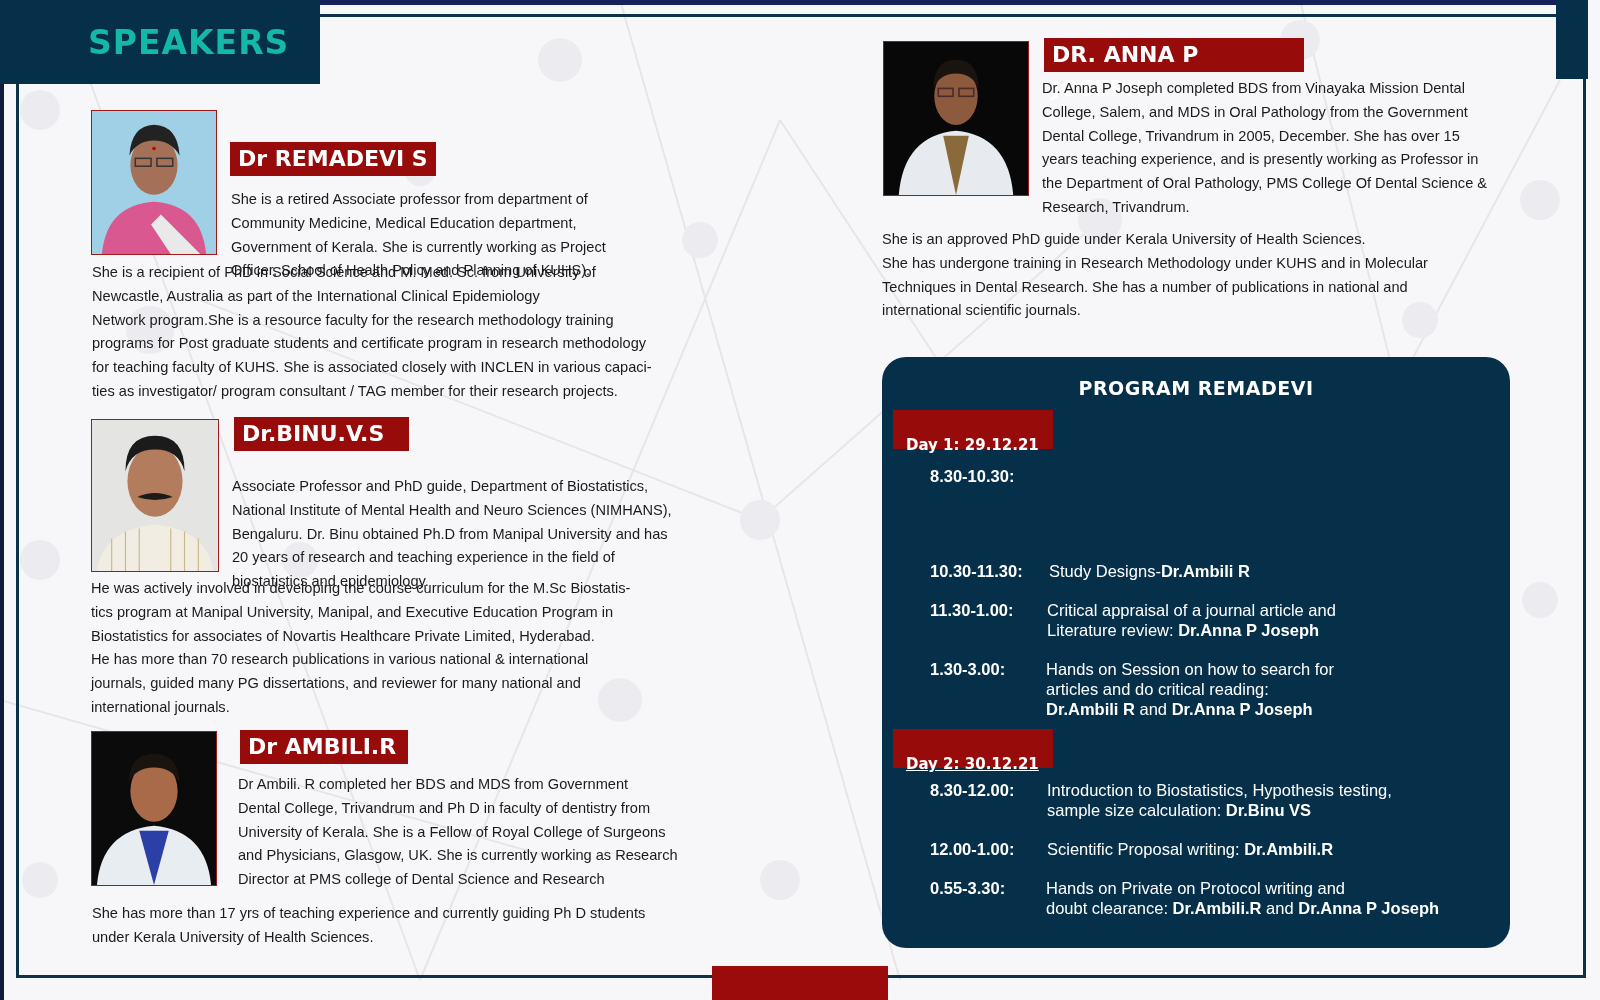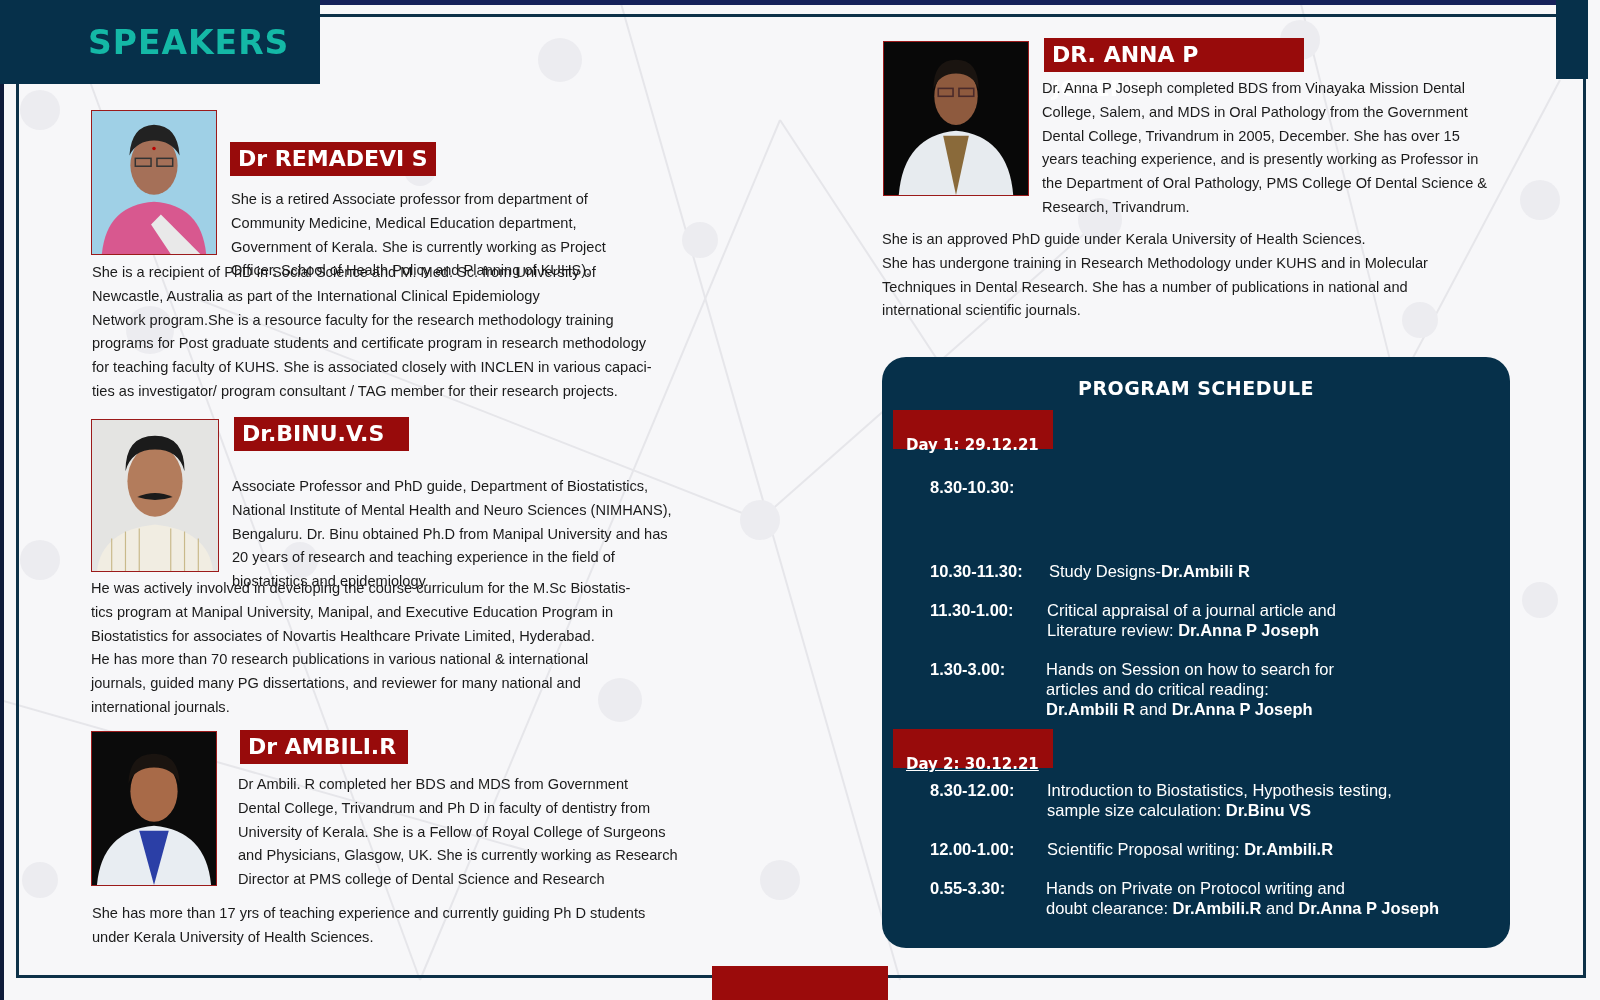--- a/index.html
+++ b/index.html
@@ -207,25 +207,25 @@
 Dental College, Trivandrum in 2005, December. She has over 15
 years teaching experience, and is presently working as Professor in
 the Department of Oral Pathology, PMS College Of Dental Science &amp;
 Research, Trivandrum.</div>
   <div class="para" style="left:882px;top:228px;width:660px;">She is an approved PhD guide under Kerala University of Health Sciences.
 She has undergone training in Research Methodology under KUHS and in Molecular
 Techniques in Dental Research.  She has a number of publications in national and
 international scientific journals.</div>
 
   <div class="schedule">
-    <div class="schedule-title">PROGRAM SCHEDULE</div>
+    <div class="schedule-title">PROGRAM REMADEVI</div>
 
     <div class="day-tag" style="top:53px;">Day 1: 29.12.21</div>
 
-    <div class="slot" style="top:120px;height:82px;text-align:right;">
+    <div class="slot" style="top:109px;height:82px;text-align:right;">
       <span class="time">8.30-10.30:</span>
     </div>
 
     <div class="slot" style="top:204px;">
       <span class="time">10.30-11.30:</span>
       <span class="desc" style="left:119px;"><span>Study Designs-</span><b>Dr.Ambili R</b></span>
     </div>
 
     <div class="slot" style="top:243px;">
       <span class="time">11.30-1.00:</span>

